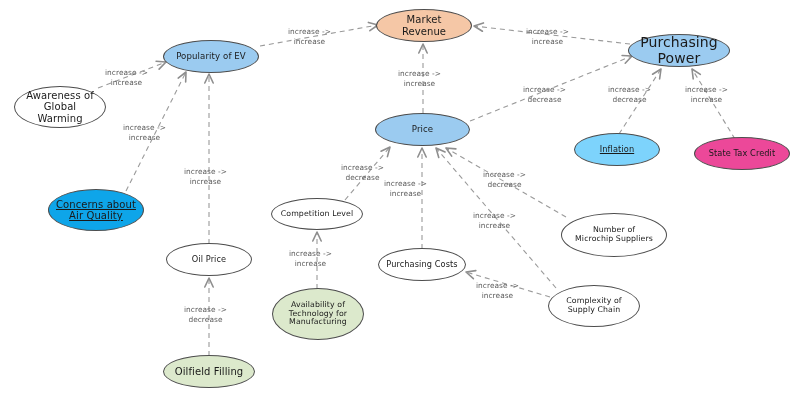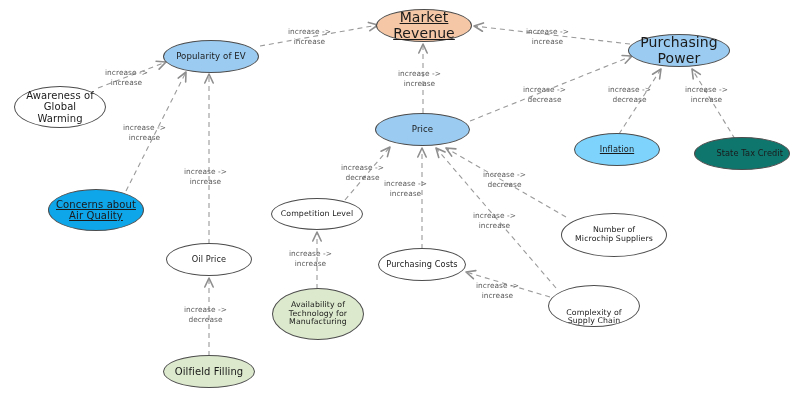--- a/index.html
+++ b/index.html
@@ -130,48 +130,48 @@
   <div id="node-layer">
       <div class="node" style="left: 14px; top: 86px; width: 92px; height: 42px; background: rgb(255, 255, 255); font-size: 10px; border-color: rgb(77, 77, 77);">
         <span>Awareness of<br>Global Warming</span>
       </div>
       <div class="node" style="left: 48px; top: 189px; width: 96px; height: 42px; background: #0ea5e9; font-size: 10px; border-color: rgb(77, 77, 77); text-decoration: underline;">
         <span>Concerns about<br>Air Quality</span>
       </div>
       <div class="node" style="left: 163px; top: 40px; width: 96px; height: 33px; background: rgb(155, 203, 240); font-size: 8.6px; border-color: rgb(77, 77, 77);">
         <span>Popularity of EV</span>
       </div>
-      <div class="node" style="left: 376px; top: 9px; width: 96px; height: 33px; background: rgb(245, 199, 166); font-size: 14px; border-color: rgb(77, 77, 77); text-decoration: underline;">
+      <div class="node" style="left: 376px; top: 9px; width: 96px; height: 33px; background: rgb(245, 199, 166); font-size: 10px; border-color: rgb(77, 77, 77);">
         <span>Market Revenue</span>
       </div>
       <div class="node" style="left: 628px; top: 34px; width: 102px; height: 33px; background: rgb(155, 203, 240); font-size: 14px; border-color: rgb(77, 77, 77); text-align: center;">
         <span>Purchasing Power</span>
       </div>
       <div class="node" style="left: 375px; top: 113px; width: 95px; height: 33px; background: rgb(155, 203, 240); font-size: 8.6px; border-color: rgb(77, 77, 77);">
         <span>Price</span>
       </div>
       <div class="node" style="left: 574px; top: 133px; width: 86px; height: 33px; background: #7dd3fc; font-size: 8.2px; border-color: rgb(77, 77, 77); text-decoration: underline;">
         <span>Inflation</span>
       </div>
-      <div class="node" style="left: 694px; top: 137px; width: 96px; height: 33px; background: #0f766e; font-size: 8.2px; border-color: rgb(77, 77, 77); justify-content: flex-end;">
+      <div class="node" style="left: 694px; top: 137px; width: 96px; height: 33px; background: #ec4899; font-size: 8.2px; border-color: rgb(77, 77, 77);">
         <span>State Tax Credit</span>
       </div>
       <div class="node" style="left: 166px; top: 243px; width: 86px; height: 33px; background: rgb(255, 255, 255); font-size: 8.2px; border-color: rgb(77, 77, 77); text-align: center;">
         <span>Oil Price</span>
       </div>
       <div class="node" style="left: 271px; top: 198px; width: 92px; height: 32px; background: rgb(255, 255, 255); font-size: 7.8px; border-color: rgb(77, 77, 77);">
         <span>Competition Level</span>
       </div>
       <div class="node" style="left: 378px; top: 248px; width: 88px; height: 33px; background: rgb(255, 255, 255); font-size: 8.2px; border-color: rgb(77, 77, 77);">
         <span>Purchasing Costs</span>
       </div>
       <div class="node" style="left: 561px; top: 213px; width: 106px; height: 44px; background: rgb(255, 255, 255); font-size: 7.8px; border-color: rgb(77, 77, 77);">
         <span>Number of<br>Microchip Suppliers</span>
       </div>
-      <div class="node" style="left: 548px; top: 285px; width: 92px; height: 42px; background: rgb(255, 255, 255); font-size: 7.8px; border-color: rgb(77, 77, 77); align-items: flex-end;">
+      <div class="node" style="left: 548px; top: 285px; width: 92px; height: 42px; background: rgb(255, 255, 255); font-size: 7.8px; border-color: rgb(77, 77, 77);">
         <span>Complexity of<br>Supply Chain</span>
       </div>
       <div class="node" style="left: 272px; top: 288px; width: 92px; height: 52px; background: rgb(220, 233, 204); font-size: 7.8px; border-color: rgb(77, 77, 77);">
         <span>Availability of<br>Technology for<br>Manufacturing</span>
       </div>
       <div class="node" style="left: 163px; top: 355px; width: 92px; height: 33px; background: rgb(220, 233, 204); font-size: 10px; border-color: rgb(77, 77, 77);">
         <span>Oilfield Filling</span>
       </div>
     </div>
   <div id="label-layer">

